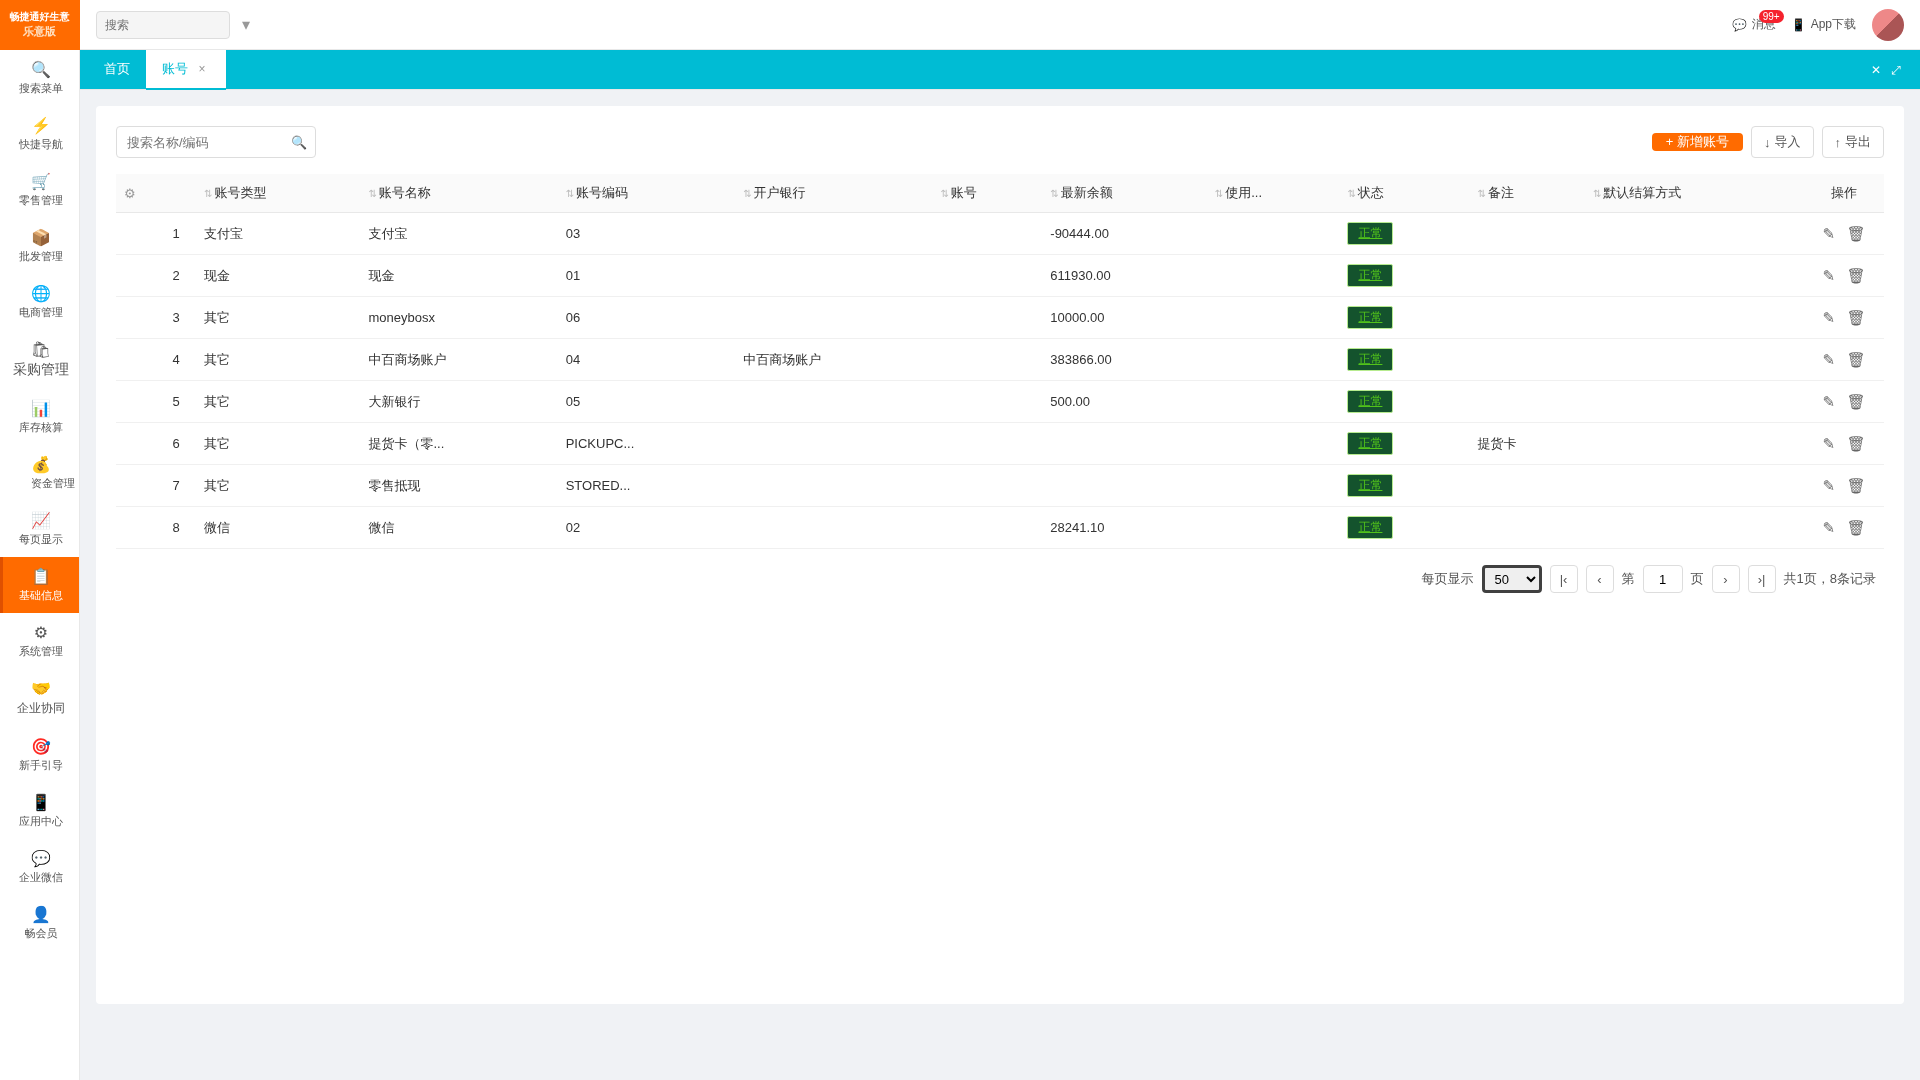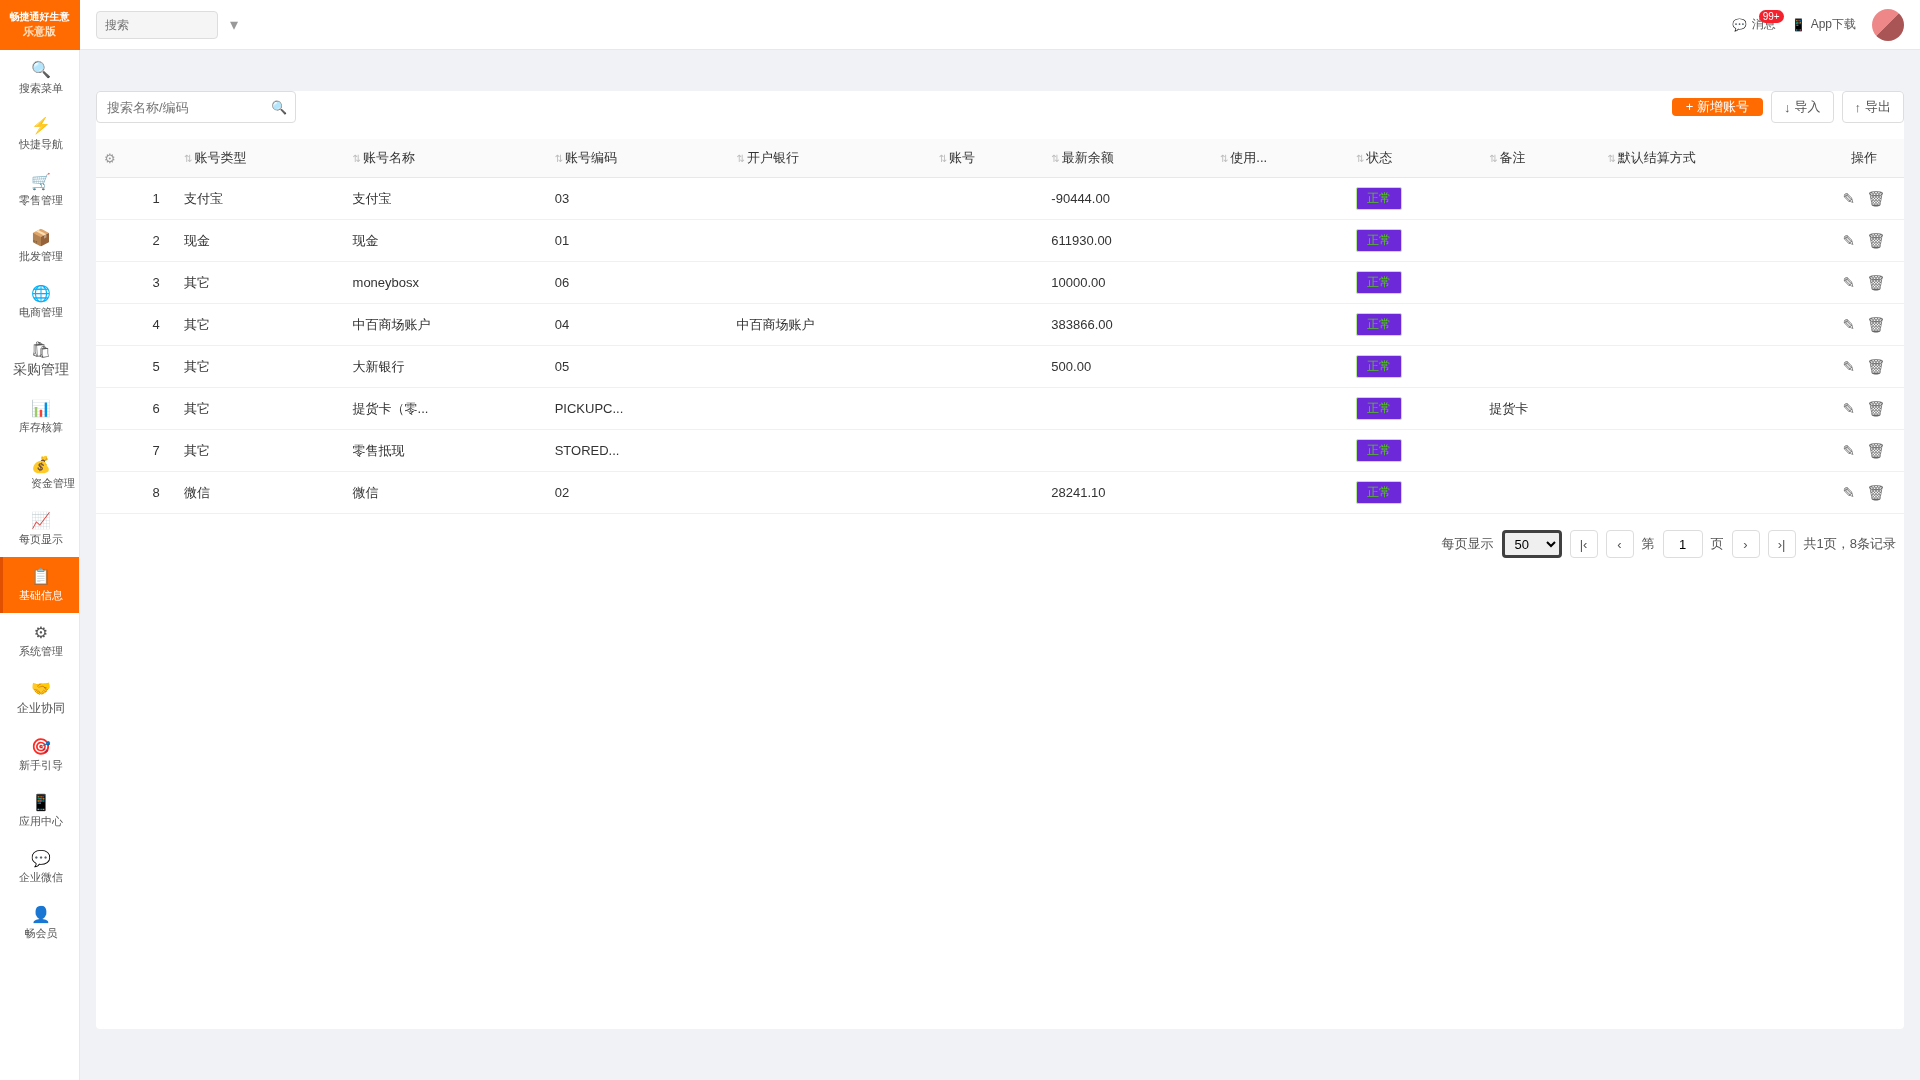--- a/index.html
+++ b/index.html
@@ -64,21 +64,21 @@
       padding: 0 16px;
       border-bottom: 1px solid #e8e8e8;
       flex-shrink: 0;
     }
     .top-header-left {
       display: flex;
       align-items: center;
       gap: 12px;
     }
     .search-box-top {
-      width: 122px;
+      width: 134px;
       height: 28px;
       border: 1px solid #ddd;
       border-radius: 4px;
       padding: 0 8px;
       font-size: 12px;
       background: #f5f5f5;
     }
     .top-header-right {
       display: flex;
       align-items: center;
@@ -146,22 +146,21 @@
       flex: 1;
       background: #f0f2f5;
       overflow: auto;
       padding: 16px;
     }
 
     .page-card {
       background: #fff;
       border-radius: 4px;
       min-height: calc(100% - 60px);
-      padding: 0;
-      margin-top: 25px;
+      padding: 20px;
     }
 
     
     .toolbar {
       display: flex;
       align-items: center;
       justify-content: space-between;
       margin-bottom: 16px;
     }
     .toolbar-left {
@@ -258,21 +257,21 @@
 
     .status-badge {
       display: inline-block;
       padding: 2px 10px;
       border-radius: 2px;
       font-size: 12px;
       background: #f5f5f5;
       color: #555;
       border: 1px solid #ddd;
     }
-    .status-normal { background: #6d28d9; color: #52c41a; border-color: #b7eb8f; }
+    .status-normal { background: #14532d; color: #52c41a; border-color: #b7eb8f; text-decoration: underline; }
 
     .action-btn {
       background: none;
       border: none;
       cursor: pointer;
       color: #666;
       font-size: 15px;
       padding: 2px 4px;
     }
 
@@ -423,20 +422,35 @@
         <span class="badge">99+</span>
       </div>
       <div class="app-btn">
         <span>📱</span>
         <span>App下载</span>
       </div>
       <div class="avatar" style="background: linear-gradient(135deg, #e88 50%, #a55 50%);"></div>
     </div>
   </div>
 
+  <div class="tab-bar" style="background:#00bcd4;">
+    <div id="tabs-container" style="display:flex; align-items:center; height:100%;">
+        <div style="height: 40px; padding: 0px 16px; display: flex; align-items: center; gap: 6px; cursor: pointer; font-size: 13px; color: rgb(255, 255, 255); border-bottom: 2px solid transparent; white-space: nowrap;">
+          <span>首页</span>
+        </div>
+        <div style="height: 40px; padding: 0px 16px; display: flex; align-items: center; gap: 6px; cursor: pointer; font-size: 13px; background: rgb(255, 255, 255); color: rgb(0, 188, 212); border-bottom: 2px solid rgb(0, 188, 212); white-space: nowrap;">
+          <span>账号</span>
+          <span class="tab-close">×</span>
+        </div>
+      </div>
+    <div style="margin-left:auto; display:flex; align-items:center; gap:4px; padding-right:8px;">
+      <div class="win-btn" style="color:#fff;">✕</div>
+      <div class="win-btn" style="color:#fff;">⤢</div>
+    </div>
+  </div>
 
   <div class="content-area">
     <div class="page-card">
 
       <div class="toolbar">
         <div class="toolbar-left">
           <div class="search-input-wrap">
             <input class="search-input" type="text" placeholder="搜索名称/编码" style="">
             <span class="search-icon-btn">🔍</span>
           </div>

